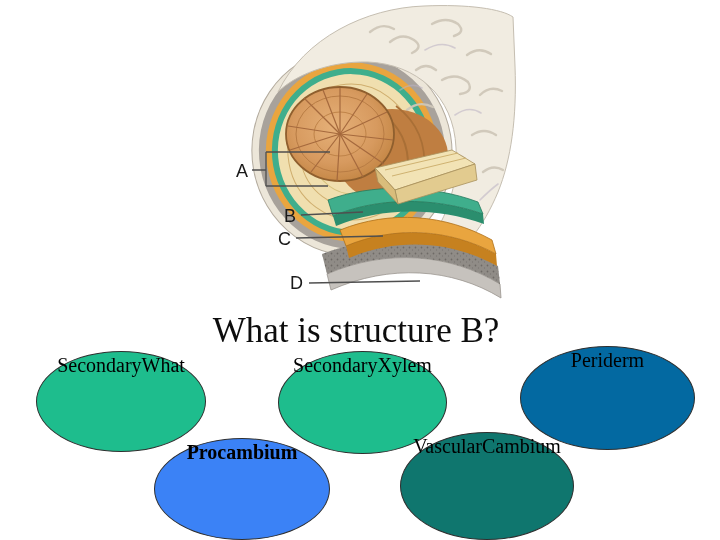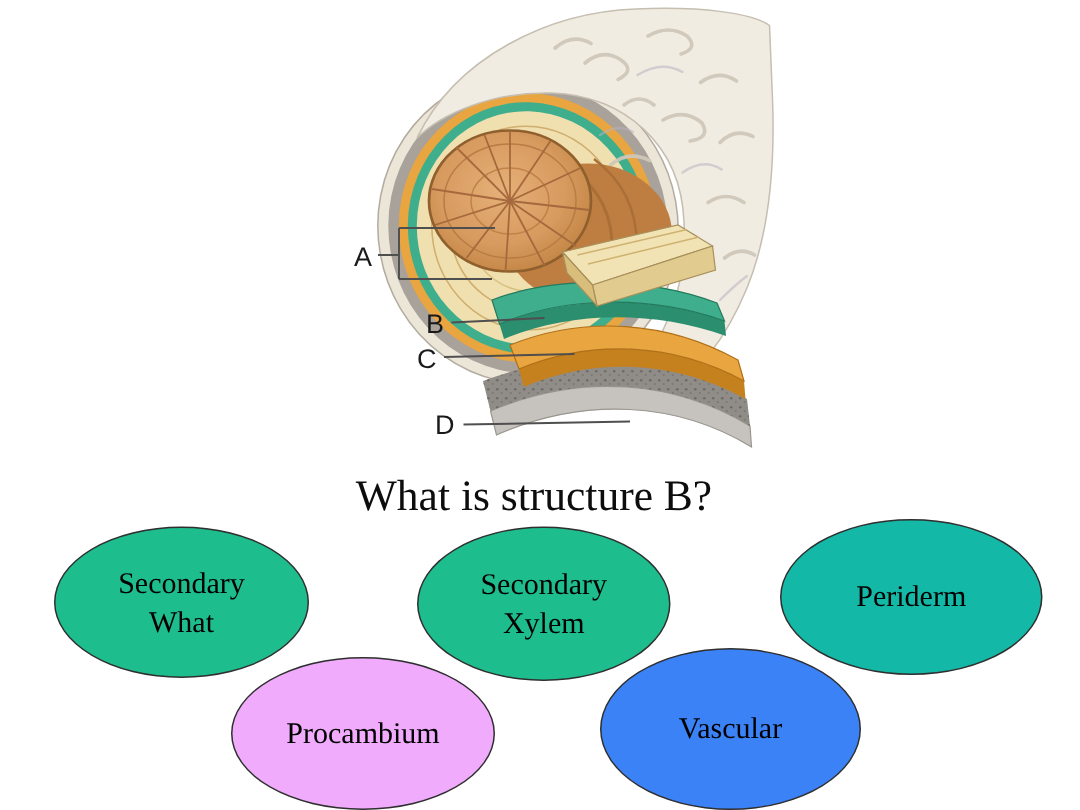--- a/index.html
+++ b/index.html
@@ -3,27 +3,27 @@
 <meta charset="utf-8">
 <style>
   html,body { margin:0; padding:0; background:#ffffff; }
   .slide {
     position:relative; width:720px; height:540px; background:#ffffff;
     overflow:hidden; font-family:"Liberation Serif", serif;
   }
   .diagram-svg { position:absolute; left:180px; top:0; width:340px; height:310px; }
   .question-title {
     position:absolute; left:0; top:311px; width:712px; height:40px;
-    text-align:center; font-size:29px; line-height:40px; color:#0d0d0d;
+    text-align:center; font-size:35px; line-height:40px; color:#0d0d0d;
     font-family:"Liberation Serif", serif;
   }
   .option {
     position:absolute; box-sizing:border-box;
     border:1.5px solid #2f2f2f; border-radius:50%;
-    display:flex; flex-direction:column; align-items:center; justify-content:center;
+    display:flex; flex-direction:row; align-items:flex-start; justify-content:center;
     font-family:"Liberation Serif", serif; font-size:20px; line-height:1.3;
     color:#000000; text-align:center; cursor:pointer;
   }
   .option span { display:block; }
   #opt-secondary-xylem   { left:36px;  top:351px; width:170px; height:101px; }
   #opt-secondary-phloem  { left:278px; top:351px; width:169px; height:103px; }
   #opt-periderm          { left:520px; top:346px; width:175px; height:104px; }
   #opt-procambium        { left:154px; top:438px; width:176px; height:102px; }
   #opt-vascular-cambium  { left:400px; top:432px; width:174px; height:108px; }
   .diagram-label {
@@ -145,25 +145,26 @@
   <div class="option" id="opt-secondary-xylem" style="background: rgb(30, 189, 141); border-color: rgb(47, 47, 47);">
     <span>Secondary</span>
     <span>What</span>
   </div>
 
   <div class="option" id="opt-secondary-phloem" style="background: rgb(30, 189, 141); border-color: rgb(47, 47, 47);">
     <span>Secondary</span>
     <span>Xylem</span>
   </div>
 
-  <div class="option" id="opt-periderm" style="background: #14b8a6; border-color: rgb(47, 47, 47);">
+  <div class="option" id="opt-periderm" style="background: #0369a1; border-color: rgb(47, 47, 47);">
     <span>Periderm</span>
   </div>
 
-  <div class="option" id="opt-procambium" style="background: #f0abfc; border-color: rgb(47, 47, 47);">
+  <div class="option" id="opt-procambium" style="background: #3b82f6; border-color: rgb(47, 47, 47); font-weight: bold;">
     <span>Procambium</span>
   </div>
 
-  <div class="option" id="opt-vascular-cambium" style="background: #3b82f6; border-color: rgb(47, 47, 47);">
+  <div class="option" id="opt-vascular-cambium" style="background: #0f766e; border-color: rgb(47, 47, 47);">
     <span>Vascular</span>
+    <span>Cambium</span>
   </div>
 
 </div>
 
 </body></html>

